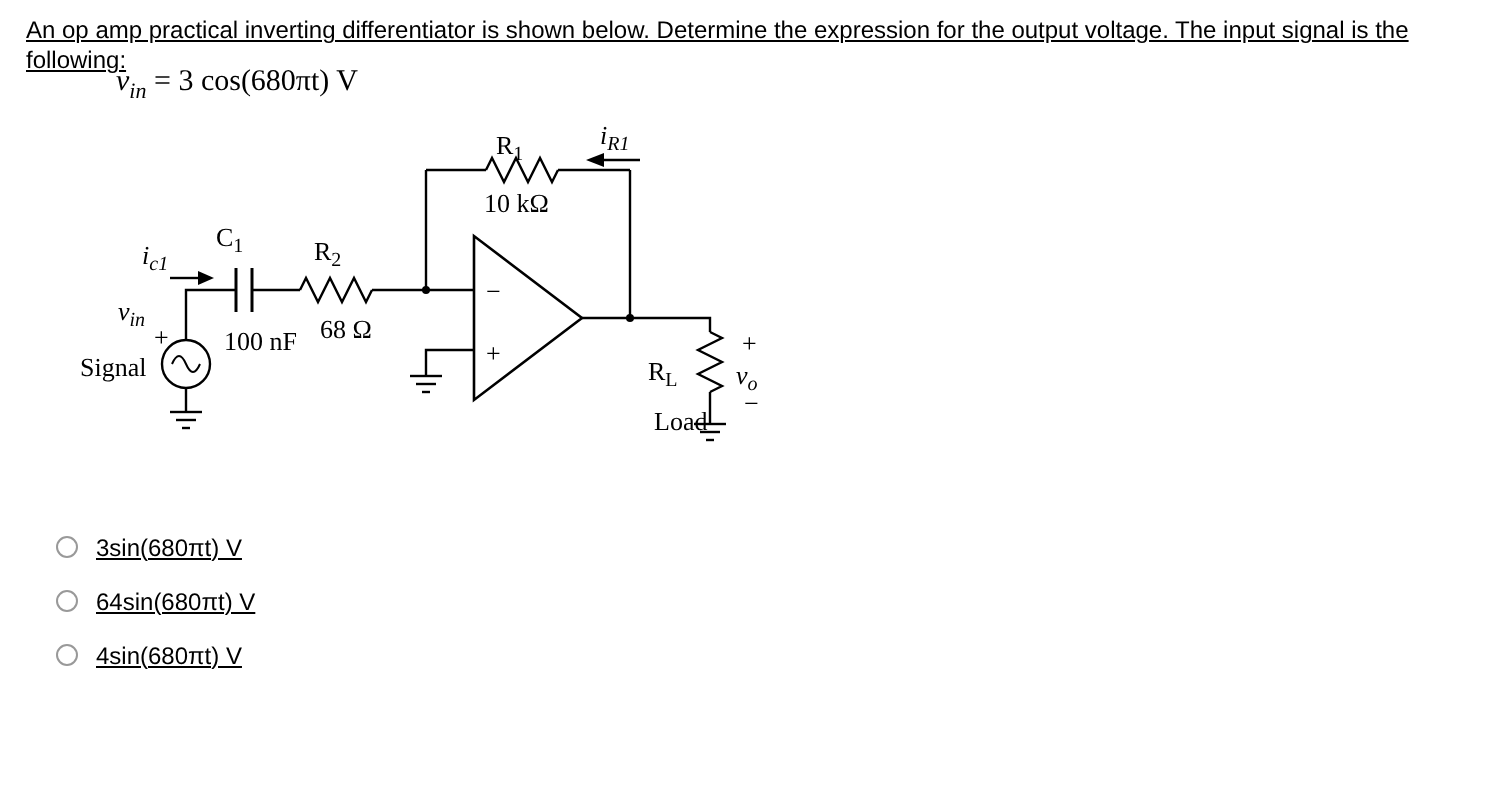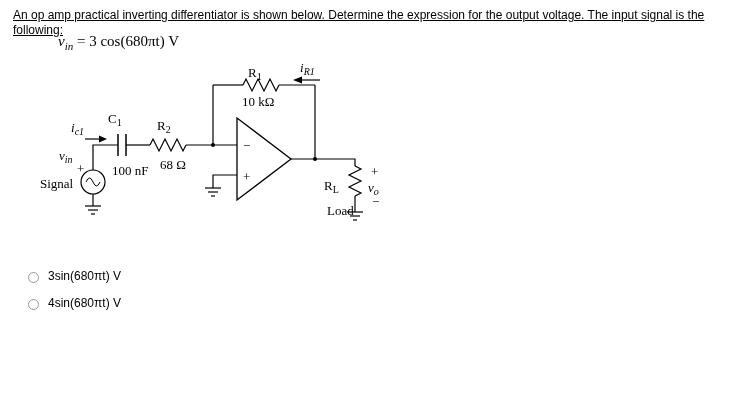--- a/index.html
+++ b/index.html
@@ -28,22 +28,23 @@
   }
   .circuit text {
     font-family:"Liberation Serif", serif;
     font-size:13px;
     fill:#000;
   }
   .circuit text.it { font-style:italic; }
   .circuit tspan.sub { font-size:10px; }
   .options { position:absolute; left:28px; top:264px; }
   .option {
-    display:flex; align-items:flex-end; height:19px; margin-bottom:8px;
+    display:flex; align-items:center; height:19px; margin-bottom:8px;
     cursor:pointer;
+    text-decoration:underline;
   }
   .radio {
     width:11px; height:11px; border:1px solid #999; border-radius:50%;
     background:#fff; margin-right:9px; flex:0 0 auto;
   }
   .option-label { font-size:12px; }
 </style>
 </head>
 <body>
 
@@ -150,15 +151,19 @@
   </g>
 </svg>
 
 <div class="options">
   <label class="option">
     <span class="radio"></span>
     <span class="option-label">3sin(680πt) V</span>
   </label>
   <label class="option">
     <span class="radio"></span>
+    <span class="option-label">64sin(680πt) V</span>
+  </label>
+  <label class="option">
+    <span class="radio"></span>
     <span class="option-label">4sin(680πt) V</span>
   </label>
 </div>
 
 </body></html>

